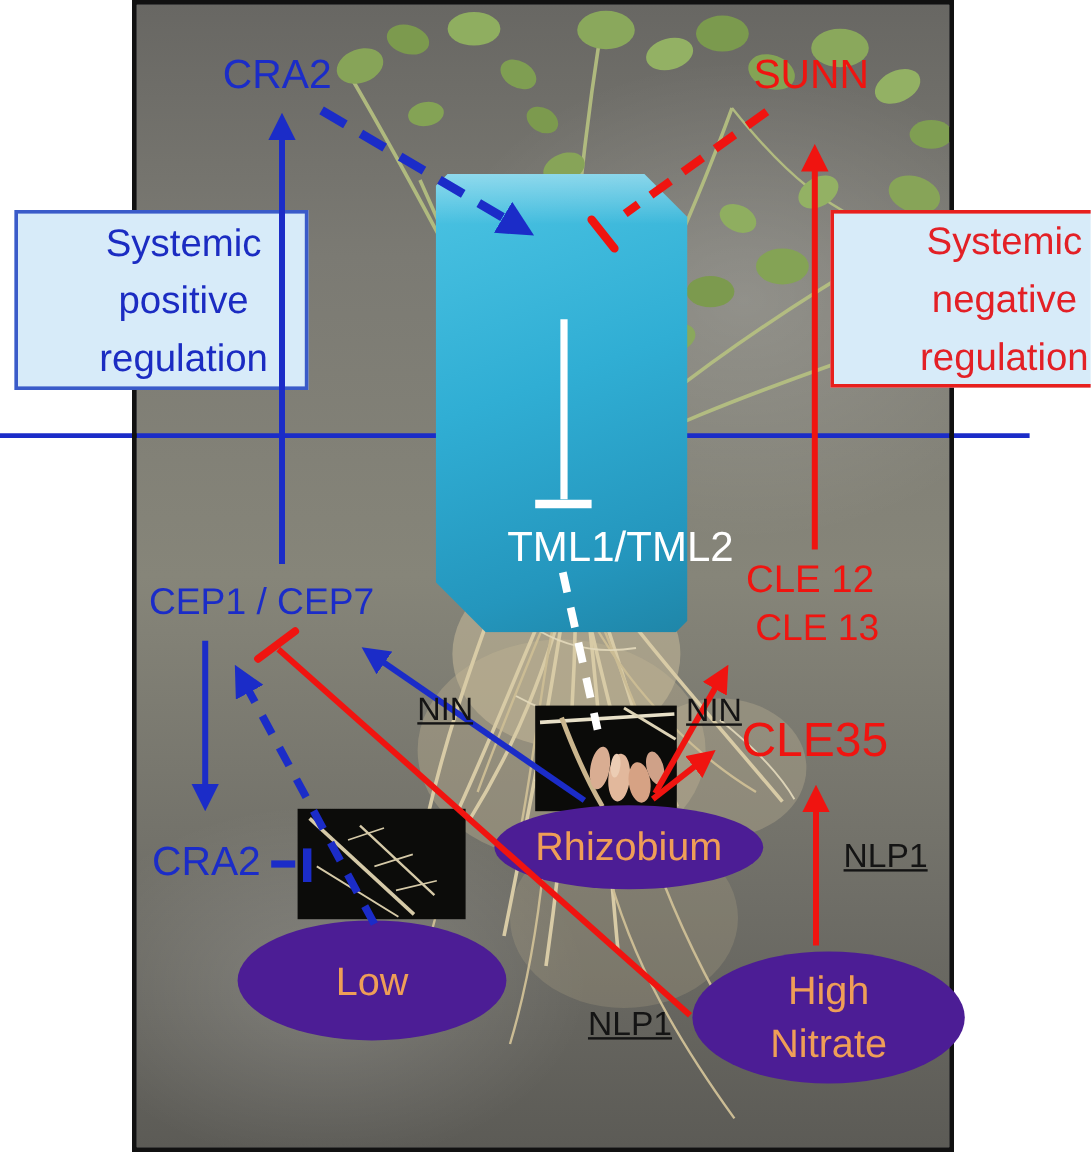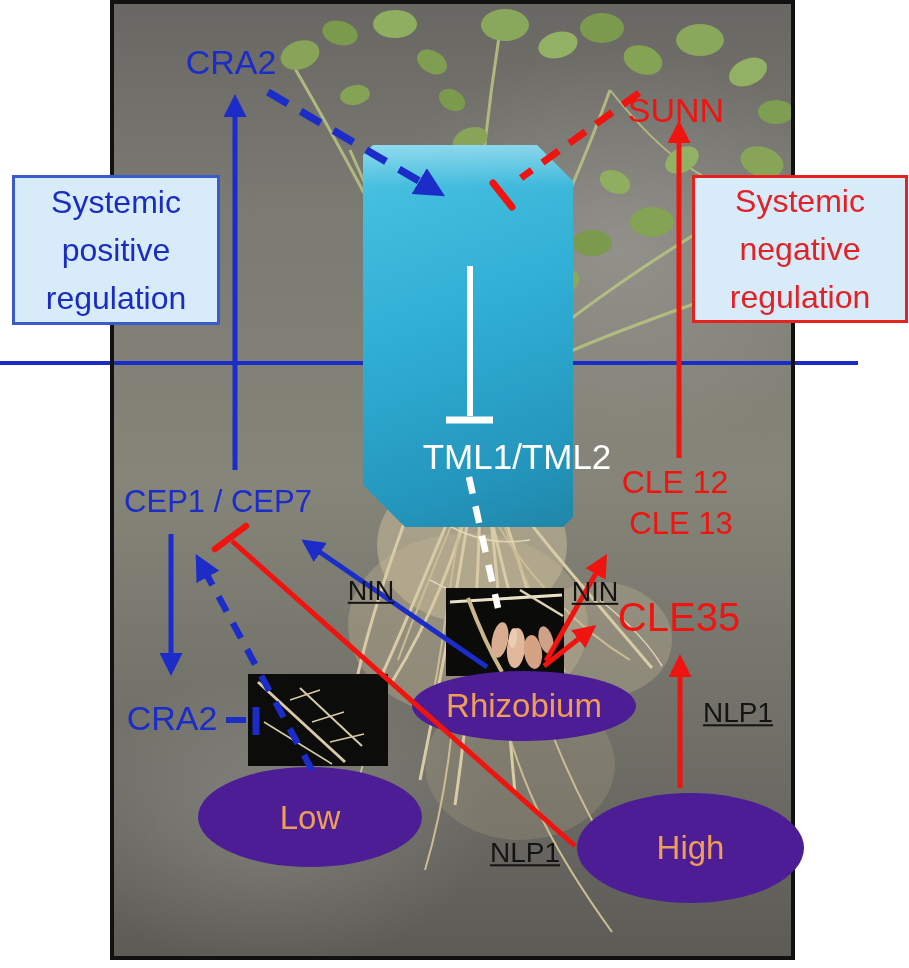--- a/index.html
+++ b/index.html
@@ -8,21 +8,21 @@
   #stage svg{position:absolute;left:0;top:0;}
   .layer{position:absolute;left:0;top:0;width:909px;height:968px;}
   .lbl{position:absolute;transform:translate(-50%,-50%);white-space:nowrap;line-height:1.05;}
   .blue-t{color:#1b2cc8;}
   .red-t{color:#f01410;}
   .black-t{color:#141414;text-decoration:underline;}
   .white-t{color:#ffffff;}
   .orange-t{color:#ef9e57;}
   .note-box{position:absolute;background:#d7ebf9;display:flex;flex-direction:column;
             justify-content:center;align-items:center;text-align:center;
-            font-size:32px;line-height:48px;}
+            font-size:32px;line-height:48px;padding-left:37px;}
   #box-positive{left:12px;top:175px;width:202px;height:144px;border:3px solid #3a5bc9;color:#1b2cc2;}
   #box-negative{left:692px;top:175px;width:210px;height:142px;border:3px solid #e8201e;color:#e32026;}
   #mir-box{position:absolute;left:363px;top:145px;width:210px;height:382px;
            background:linear-gradient(180deg,rgba(255,255,255,.38),rgba(255,255,255,0) 11%),
                       linear-gradient(160deg,#4cc4e3 0%,#30aed4 45%,#2496bd 82%,#1f86a8 100%);
            clip-path:polygon(10px 0,174px 0,100% 36px,100% calc(100% - 10px),
                      calc(100% - 10px) 100%,42px 100%,0 calc(100% - 42px),0 10px);}
   .ellipse{position:absolute;background:#4c1d95;border-radius:50%;display:flex;flex-direction:column;
            justify-content:center;align-items:center;text-align:center;}
   #el-rhizobium{left:412px;top:671px;width:224px;height:70px;font-size:33px;}
@@ -172,20 +172,21 @@
   </div>
 
   <div id="el-rhizobium" class="ellipse orange-t">
     <div>Rhizobium</div>
   </div>
   <div id="el-low" class="ellipse orange-t">
     <div>Low</div>
   </div>
   <div id="el-high" class="ellipse orange-t">
     <div>High</div>
+    <div>Nitrate</div>
   </div>
 
   <svg class="layer" width="909" height="968" viewBox="0 0 909 968">
     <defs>
       <marker id="mb" viewBox="0 0 10 10" refX="6.5" refY="5" markerWidth="4.6" markerHeight="4.6" orient="auto-start-reverse">
         <path d="M0,0 L10,5 L0,10 z" fill="#1b2cc8"></path>
       </marker>
       <marker id="mbd" viewBox="0 0 10 10" refX="6.5" refY="5" markerWidth="4" markerHeight="4" orient="auto-start-reverse">
         <path d="M0,0 L10,5 L0,10 z" fill="#1b2cc8"></path>
       </marker>
@@ -228,21 +229,21 @@
       <line x1="215" y1="549" x2="246" y2="526" stroke="#f01410" stroke-width="6.5" stroke-linecap="round"></line>
     </g>
 
     <line x1="546" y1="661" x2="603" y2="561" stroke="#f01410" stroke-width="5" marker-end="url(#mr)"></line>
     <line x1="544" y1="666" x2="590" y2="630" stroke="#f01410" stroke-width="5" marker-end="url(#mr)"></line>
 
     <line x1="680" y1="788" x2="680" y2="662" stroke="#f01410" stroke-width="5" marker-end="url(#mr)"></line>
   </svg>
 
   <div class="lbl blue-t" style="left:231px;top:63px;font-size:34px;">CRA2</div>
-  <div class="lbl red-t" style="left:676px;top:63px;font-size:34px;margin-top:48px;">SUNN</div>
+  <div class="lbl red-t" style="left:676px;top:63px;font-size:34px;">SUNN</div>
   <div class="lbl white-t" style="left:474px;top:457px;font-size:35px;margin-left:43px;">TML1/TML2</div>
   <div class="lbl blue-t" style="left:218px;top:502px;font-size:31px;">CEP1 / CEP7</div>
   <div class="lbl red-t" style="left:675px;top:483px;font-size:32px;">CLE 12</div>
   <div class="lbl red-t" style="left:681px;top:524px;font-size:31px;">CLE 13</div>
   <div class="lbl red-t" style="left:679px;top:617px;font-size:40px;">CLE35</div>
   <div class="lbl black-t" style="left:371px;top:591px;font-size:27px;">NIN</div>
   <div class="lbl black-t" style="left:595px;top:592px;font-size:27px;">NIN</div>
   <div class="lbl blue-t" style="left:172px;top:719px;font-size:34px;">CRA2</div>
   <div class="lbl black-t" style="left:738px;top:713px;font-size:28px;">NLP1</div>
   <div class="lbl black-t" style="left:525px;top:853px;font-size:28px;">NLP1</div>

